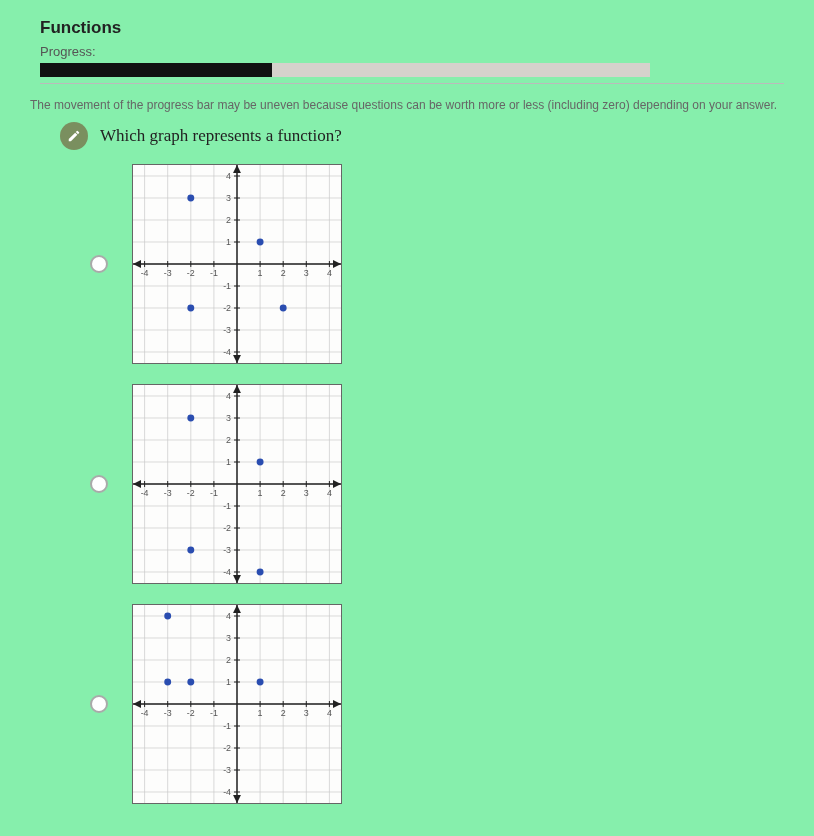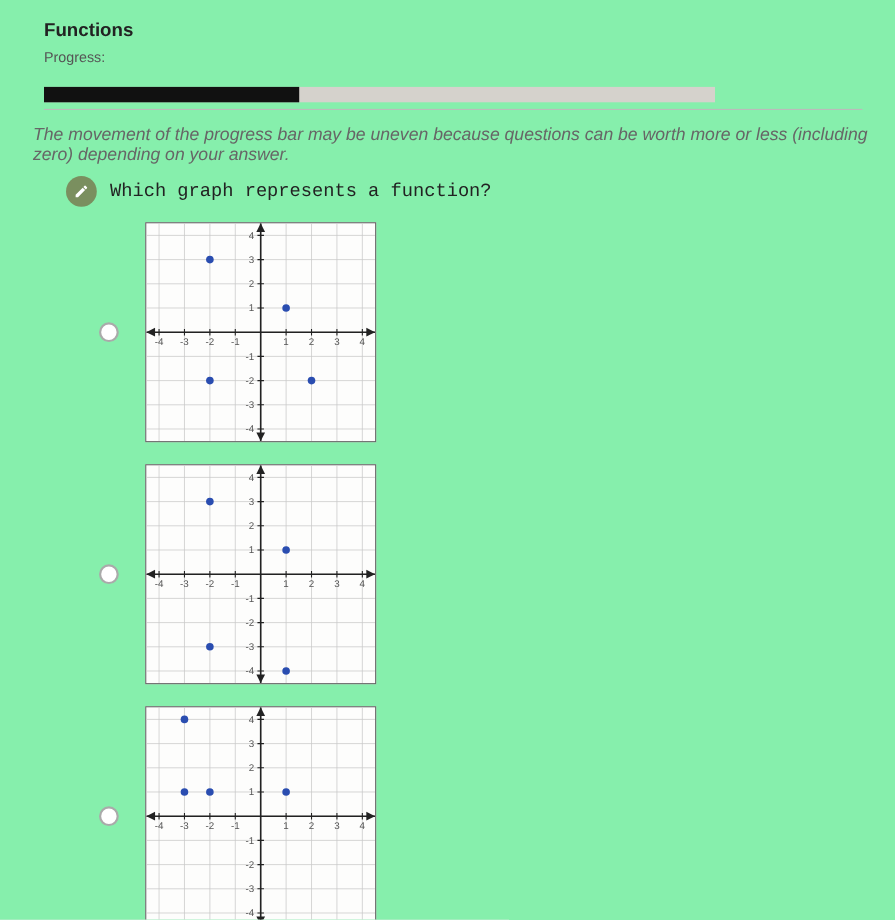--- a/index.html
+++ b/index.html
@@ -20,42 +20,41 @@
   }
   .title {
     font-weight: 700;
     font-size: 17px;
     color: #222;
     margin-bottom: 6px;
   }
   .progress-label {
     font-size: 13px;
     color: #555;
-    margin-bottom: 20px;
+    margin-bottom: 4px;
   }
   .progress-track {
     width: 610px;
     height: 14px;
     background: #d5d2cc;
     position: relative;
     margin-bottom: 2px;
   }
   .progress-fill {
     background: #111;
     height: 100%;
     width: 38%;
   }
   .divider {
     border: none;
     border-top: 1px solid #bbb;
     margin: 6px 0 8px 0;
   }
   .note {
-    font-size: 16px;
-    font-style: italic;
+    font-size: 12px;
     color: #666;
     padding: 0 20px 10px 30px;
   }
   .question-row {
     display: flex;
     align-items: center;
     gap: 12px;
     padding: 0 0 14px 60px;
   }
   .pencil-badge {
@@ -63,21 +62,21 @@
     height: 28px;
     border-radius: 50%;
     background: #7a8f5f;
     display: flex;
     align-items: center;
     justify-content: center;
     flex-shrink: 0;
   }
   .pencil-badge svg { width: 14px; height: 14px; }
   .question-text {
-    font-family: Liberation Mono, monospace;
+    font-family: Liberation Serif, serif;
     font-size: 17px;
     color: #222;
   }
   .options {
     display: flex;
     flex-direction: column;
     gap: 20px;
     padding-left: 90px;
   }
   .option {

